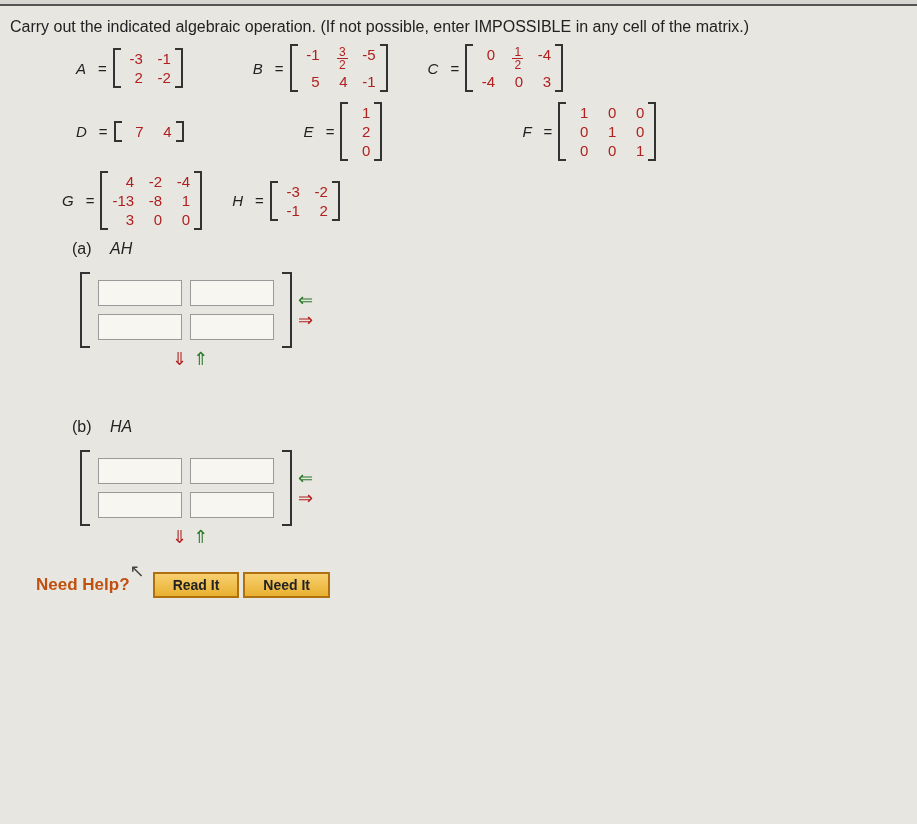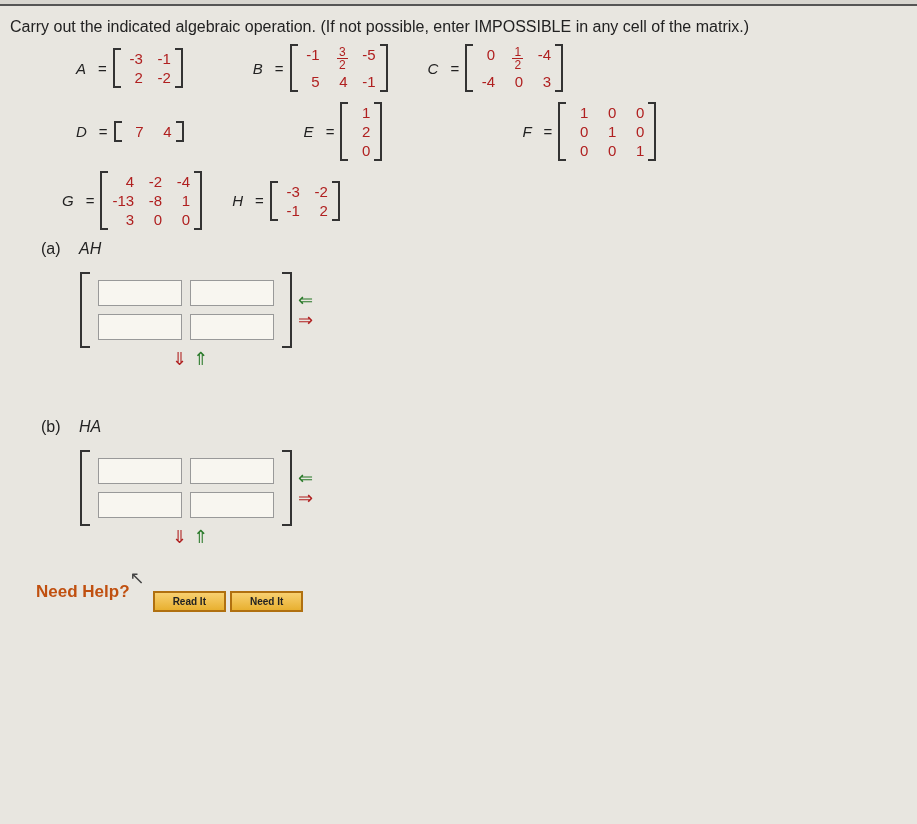--- a/index.html
+++ b/index.html
@@ -76,21 +76,21 @@
     display: inline-flex;
     flex-direction: column;
     align-items: center;
     vertical-align: middle;
     font-size: 12px;
     line-height: 1;
   }
   .frac .n { border-bottom: 1px solid #b02020; padding: 0 2px; }
   .frac .d { padding: 0 2px; }
   .part-label {
-    padding-left: 41px;
+    padding-left: 72px;
     margin-top: 10px;
     font-size: 16px;
   }
   .part-label .pl { margin-right: 14px; }
   .part-label .var { font-style: italic; }
   .answer-area {
     display: flex;
     align-items: center;
     padding-left: 80px;
     margin-top: 14px;
@@ -134,25 +134,24 @@
   }
   .need-help {
     color: #c05010;
     font-weight: bold;
     font-size: 17px;
   }
   .help-btn {
     background: linear-gradient(#f8d070, #e8b030);
     border: 2px solid #b07010;
     padding: 3px 18px;
-    font-size: 10px;
+    font-size: 14px;
     font-weight: bold;
     color: #222;
     cursor: pointer;
-    margin-top: 19px;
   }
   .spacer { height: 20px; }
   .cursor-arrow{
     position:relative;
     left:-4px;
     top:-14px;
     font-size:18px;
     color:#444;
   }
 </style>

